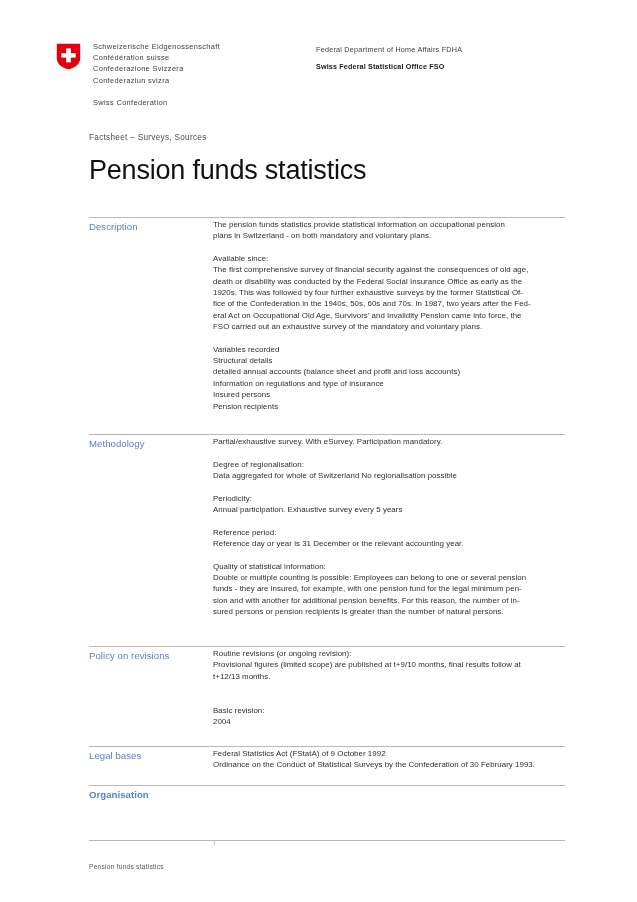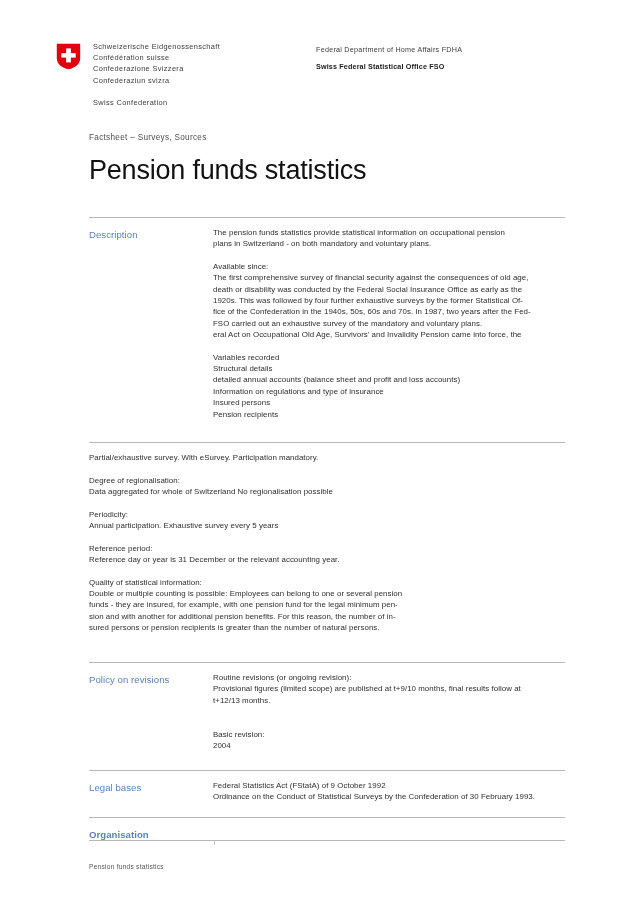--- a/index.html
+++ b/index.html
@@ -100,21 +100,21 @@
   
   .content {
     position: absolute;
     left: 89px;
     top: 217px;
     width: 490px;
   }
   .section {
     display: flex;
     border-top: 1px solid #b8b8b8;
-    padding-top: 9px;
+    padding-top: 1px;
     padding-bottom: 10px;
   }
   .sec-label {
     flex: 0 0 124px;
     font-size: 9.6px;
     color: #5b82bd;
     line-height: 13px;
     letter-spacing: 0.05px;
     padding-top: 1px;
   }
@@ -209,33 +209,34 @@
       <div class="sec-label">Description</div>
       <div class="sec-body">
         <p>The pension funds statistics provide statistical information on occupational pension</p>
         <p>plans in Switzerland - on both mandatory and voluntary plans.</p>
         <div class="spacer"></div>
         <p>Available since:</p>
         <p>The first comprehensive survey of financial security against the consequences of old age,</p>
         <p>death or disability was conducted by the Federal Social Insurance Office as early as the</p>
         <p>1920s. This was followed by four further exhaustive surveys by the former Statistical Of-</p>
         <p>fice of the Confederation in the 1940s, 50s, 60s and 70s. In 1987, two years after the Fed-</p>
+        <p>eral Act on Occupational Old Age, Survivors' and Invalidity Pension came into force, the</p>
         <p>FSO carried out an exhaustive survey of the mandatory and voluntary plans.</p>
-        <p>eral Act on Occupational Old Age, Survivors' and Invalidity Pension came into force, the</p>
         <div class="spacer"></div>
         <p>Variables recorded</p>
         <p>Structural details</p>
         <p>detailed annual accounts (balance sheet and profit and loss accounts)</p>
         <p>Information on regulations and type of insurance</p>
         <p>Insured persons</p>
         <p>Pension recipients</p>
       </div>
     </div>
 
     <div class="section sec-methodology">
+      <div class="sec-label">Methodology</div>
       <div class="sec-body">
         <p>Partial/exhaustive survey. With eSurvey. Participation mandatory.</p>
         <div class="spacer"></div>
         <p>Degree of regionalisation:</p>
         <p>Data aggregated for whole of Switzerland No regionalisation possible</p>
         <div class="spacer"></div>
         <p>Periodicity:</p>
         <p>Annual participation. Exhaustive survey every 5 years</p>
         <div class="spacer"></div>
         <p>Reference period:</p>

